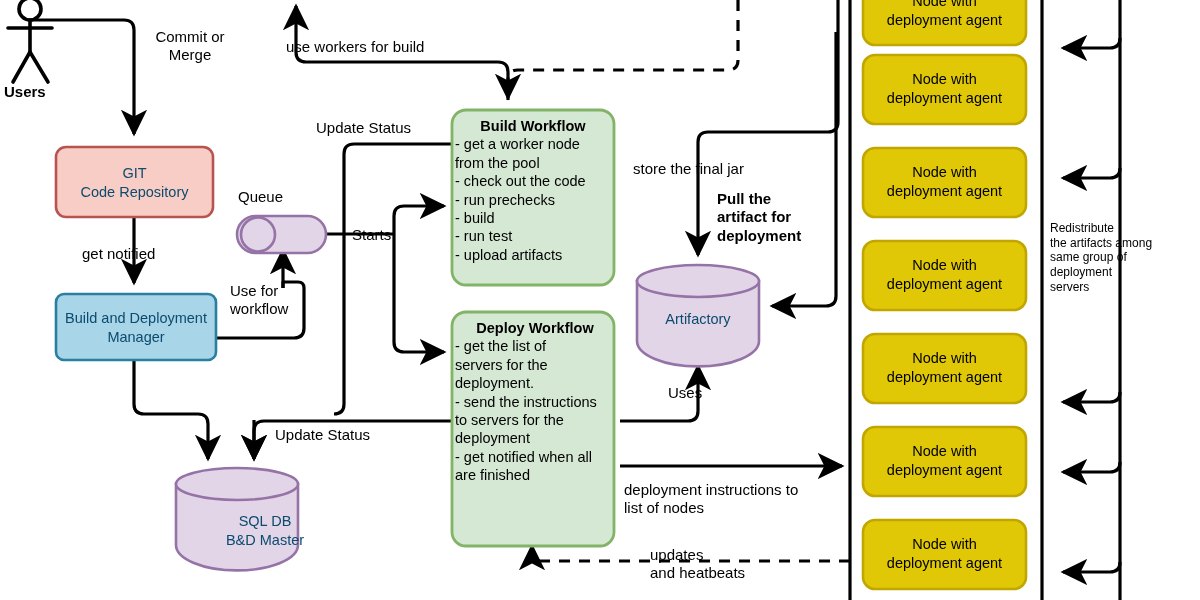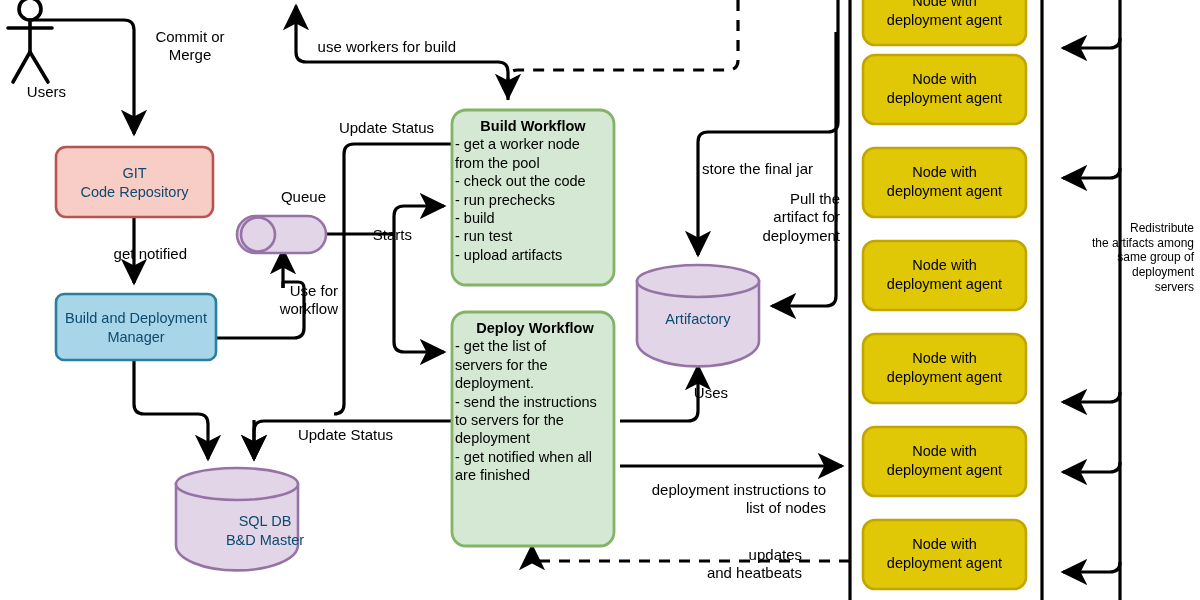--- a/index.html
+++ b/index.html
@@ -24,21 +24,21 @@
     overflow: visible;
   }
   svg.layer.edges { z-index: 1; }
   svg.layer.shapes { z-index: 2; }
   .lbl {
     position: absolute;
     z-index: 3;
     font-size: 15px;
     color: #000000;
     line-height: 1.22;
-    text-align: right;
+    text-align: left;
     white-space: pre-line;
     font-family: "Liberation Sans", sans-serif;
   }
   .boxtext {
     position: absolute;
     z-index: 3;
     color: #000000;
     font-size: 14.5px;
     line-height: 1.27;
     font-family: "Liberation Sans", sans-serif;
@@ -169,21 +169,21 @@
       <rect x="863" y="-24" width="163" height="69" rx="12" ry="12" fill="#e0c806" stroke="#c2a600" stroke-width="2.6"></rect>
       <rect x="863" y="55" width="163" height="69" rx="12" ry="12" fill="#e0c806" stroke="#c2a600" stroke-width="2.6"></rect>
       <rect x="863" y="148" width="163" height="69" rx="12" ry="12" fill="#e0c806" stroke="#c2a600" stroke-width="2.6"></rect>
       <rect x="863" y="241" width="163" height="69" rx="12" ry="12" fill="#e0c806" stroke="#c2a600" stroke-width="2.6"></rect>
       <rect x="863" y="334" width="163" height="69" rx="12" ry="12" fill="#e0c806" stroke="#c2a600" stroke-width="2.6"></rect>
       <rect x="863" y="427" width="163" height="69" rx="12" ry="12" fill="#e0c806" stroke="#c2a600" stroke-width="2.6"></rect>
       <rect x="863" y="520" width="163" height="69" rx="12" ry="12" fill="#e0c806" stroke="#c2a600" stroke-width="2.6"></rect>
     </g>
   </svg>
 
-  <div class="lbl" style="left:4px; top:83px; width:62px;">Users</div>
+  <div class="lbl" style="left:4px; top:83px; width:62px;font-weight:bold;">Users</div>
 
   <div class="lbl" style="left:135px; top:28px; width:110px; text-align:center;">Commit or
 Merge</div>
 
   <div class="cyltext" style="left:56px; top:164px; width:157px;">
     <span>GIT</span><br>
     <span>Code Repository</span>
   </div>
 
   <div class="lbl" style="left:82px; top:245px; width:105px;">get notified</div>
@@ -230,21 +230,21 @@
     <span>deployment.</span><br>
     <span>- send the instructions</span><br>
     <span>to servers for the</span><br>
     <span>deployment</span><br>
     <span>- get notified when all</span><br>
     <span>are finished</span>
   </div>
 
   <div class="lbl" style="left:633px; top:160px; width:180px;">store the final jar</div>
 
-  <div class="lbl" style="left:740px; top:190px; width:100px;">Pull the
+  <div class="lbl" style="left:717px; top:190px; width:100px;font-weight:bold;">Pull the
 artifact for
 deployment</div>
 
   <div class="cyltext" style="left:637px; top:310px; width:122px;">Artifactory</div>
 
   <div class="lbl" style="left:668px; top:384px; width:60px;">Uses</div>
 
   <div class="lbl" style="left:624px; top:481px; width:202px;">deployment instructions to
 list of nodes</div>
 

